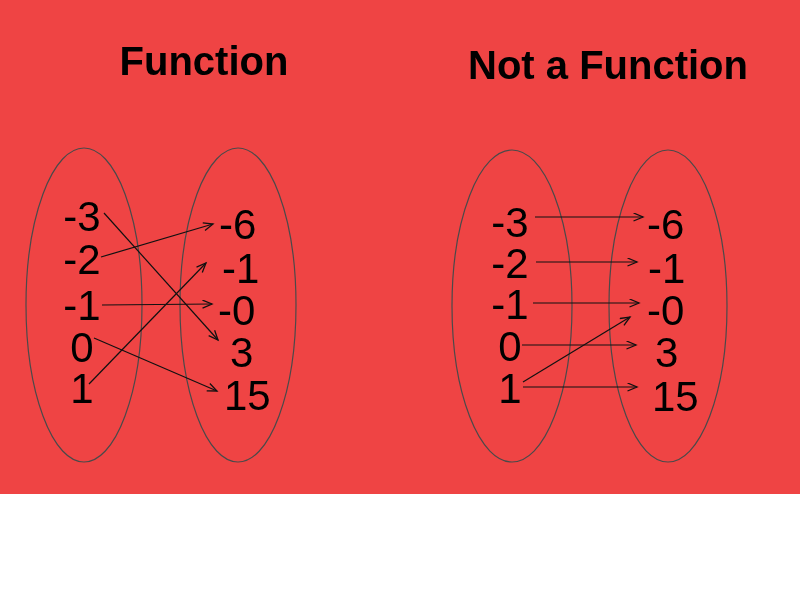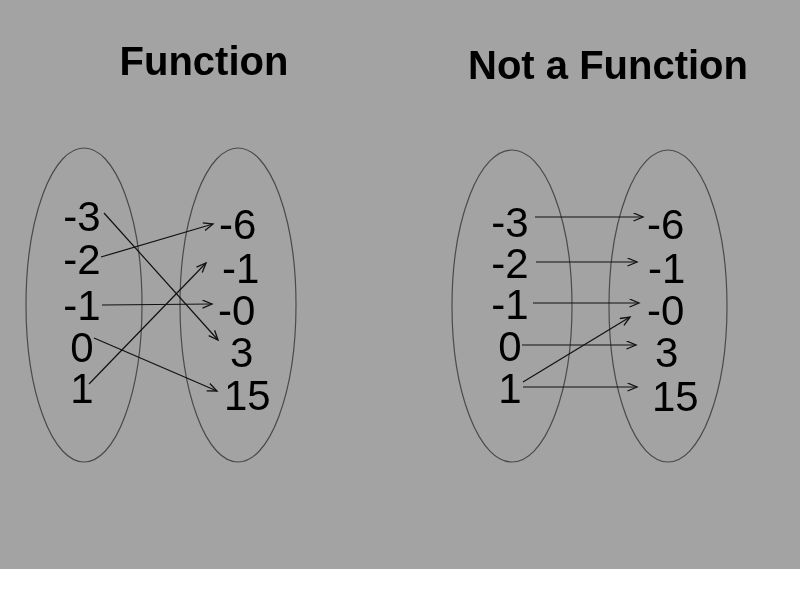--- a/index.html
+++ b/index.html
@@ -1,20 +1,20 @@
 <!DOCTYPE html>
 <html><head>
 <meta charset="utf-8">
 <style>
   html, body { margin: 0; padding: 0; background: #ffffff; }
   .canvas {
     position: relative;
     width: 800px;
-    height: 569px;
-    background: #a3a3a3;
+    height: 494px;
+    background: #ef4444;
     overflow: hidden;
   }
   svg text {
     font-family: "Liberation Sans", sans-serif;
     fill: #000000;
   }
   .title {
     font-size: 40px;
     font-weight: bold;
   }

